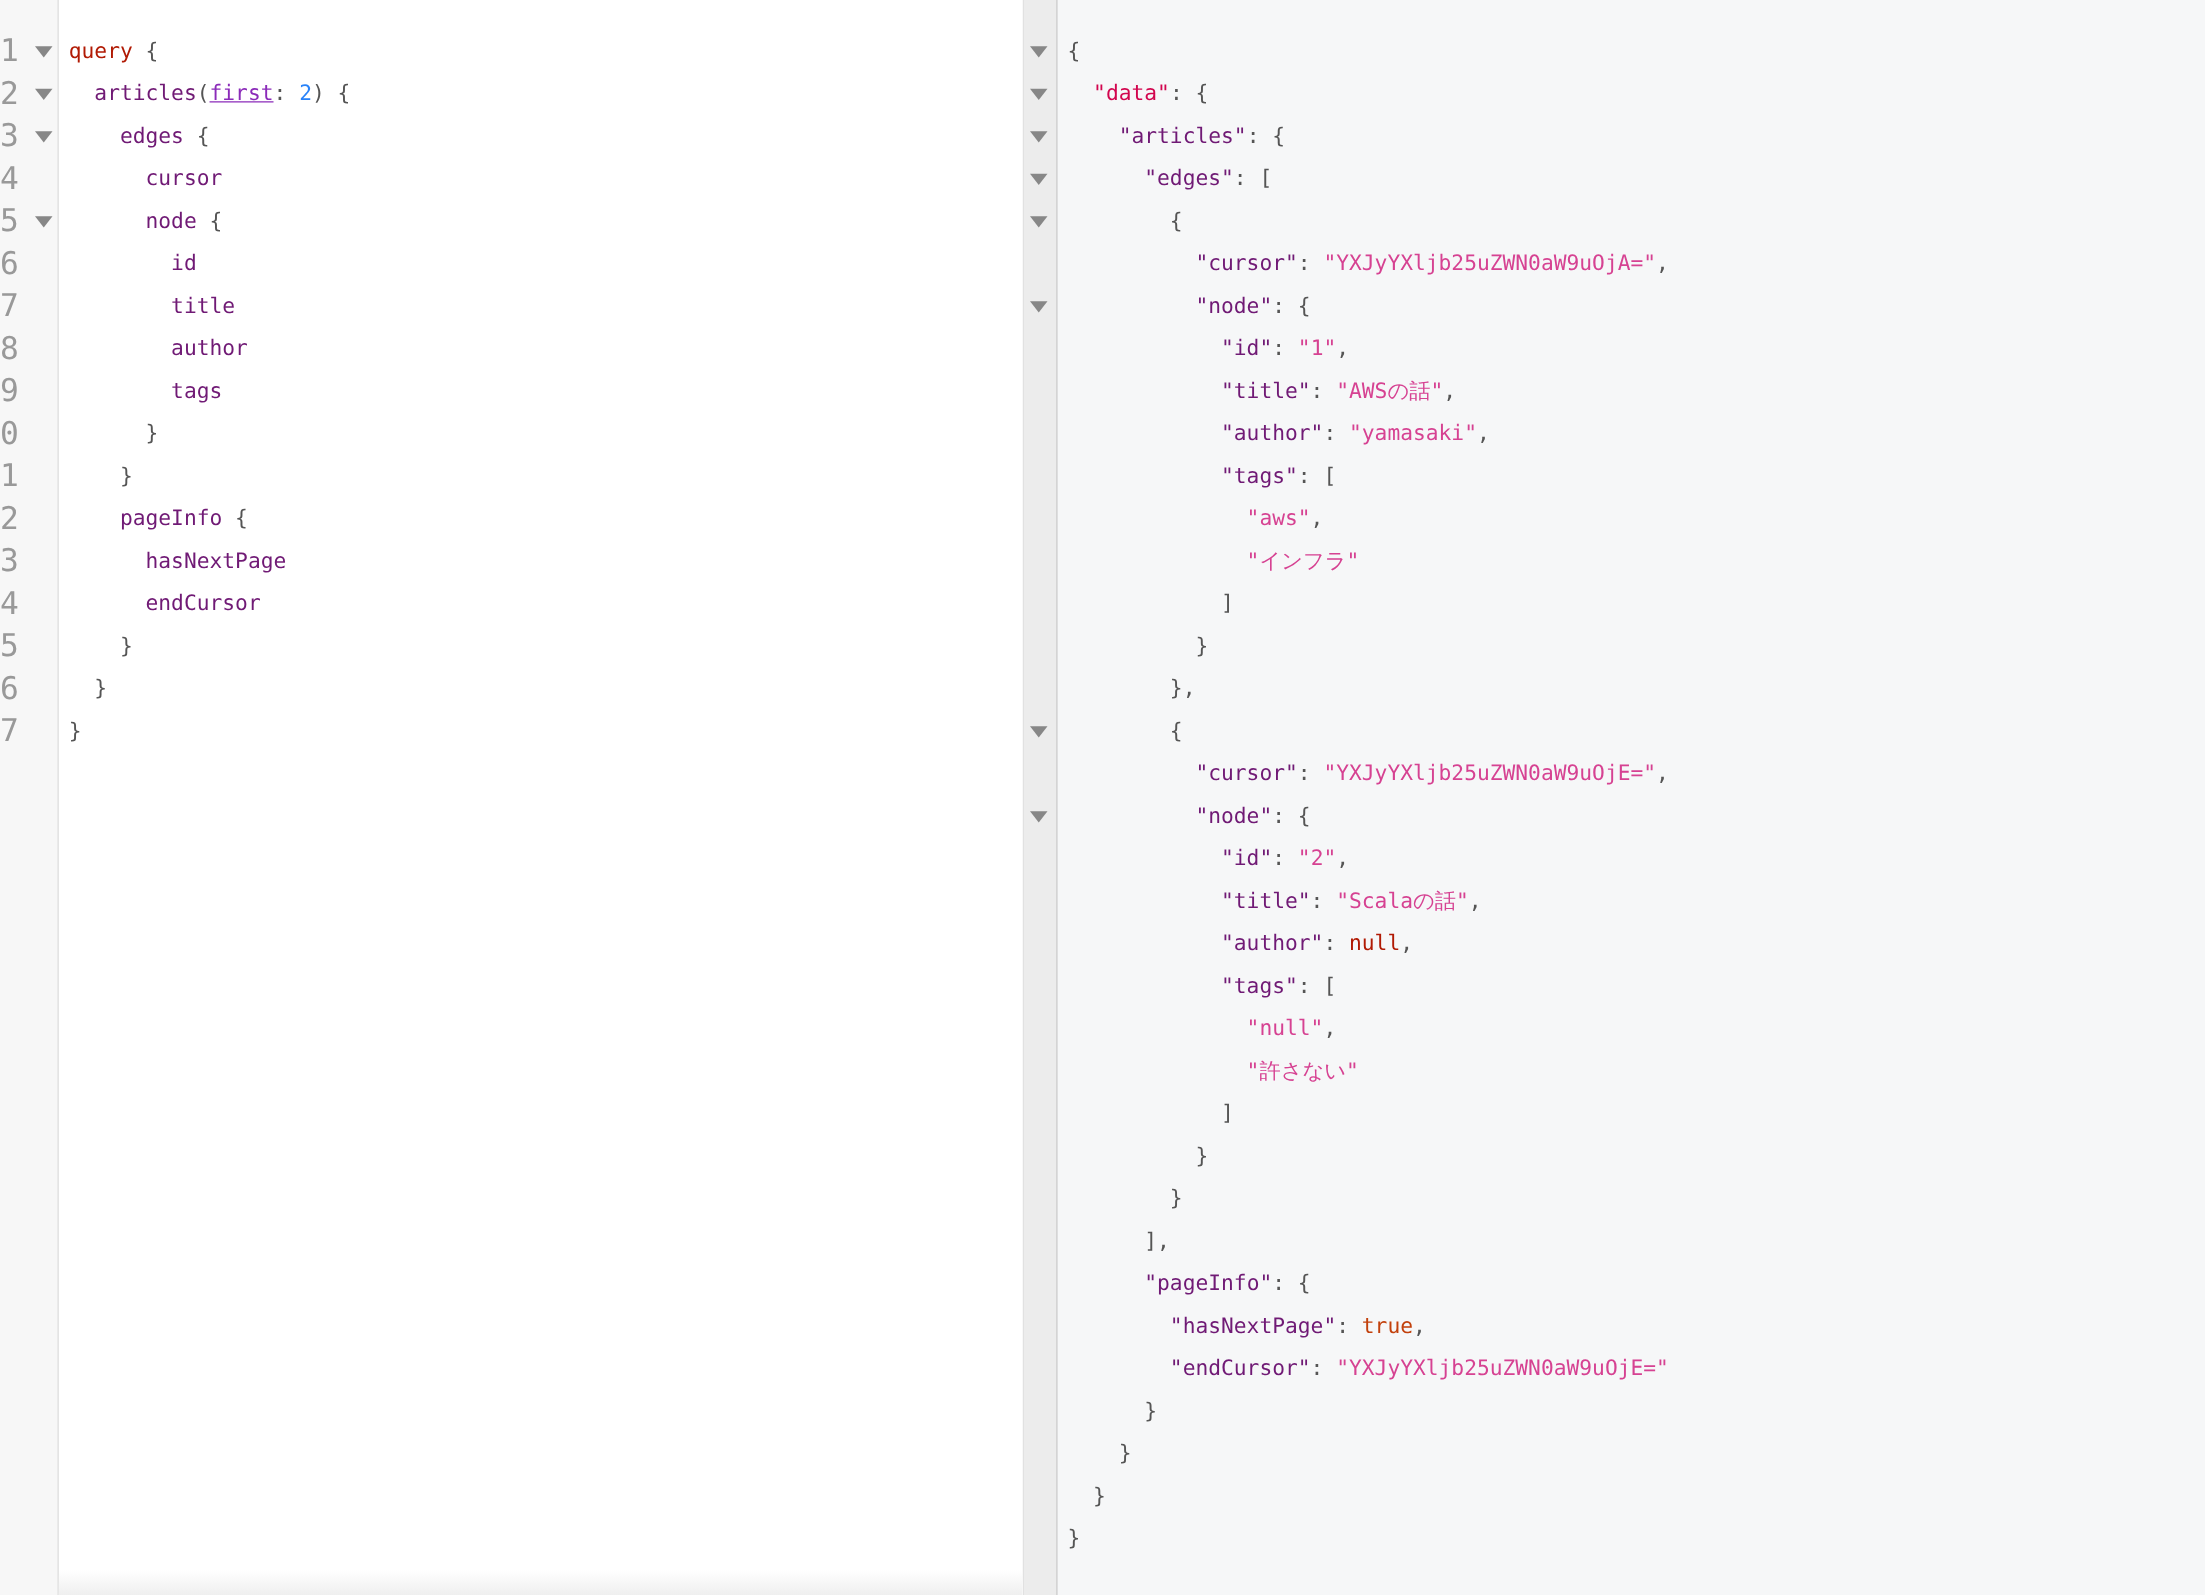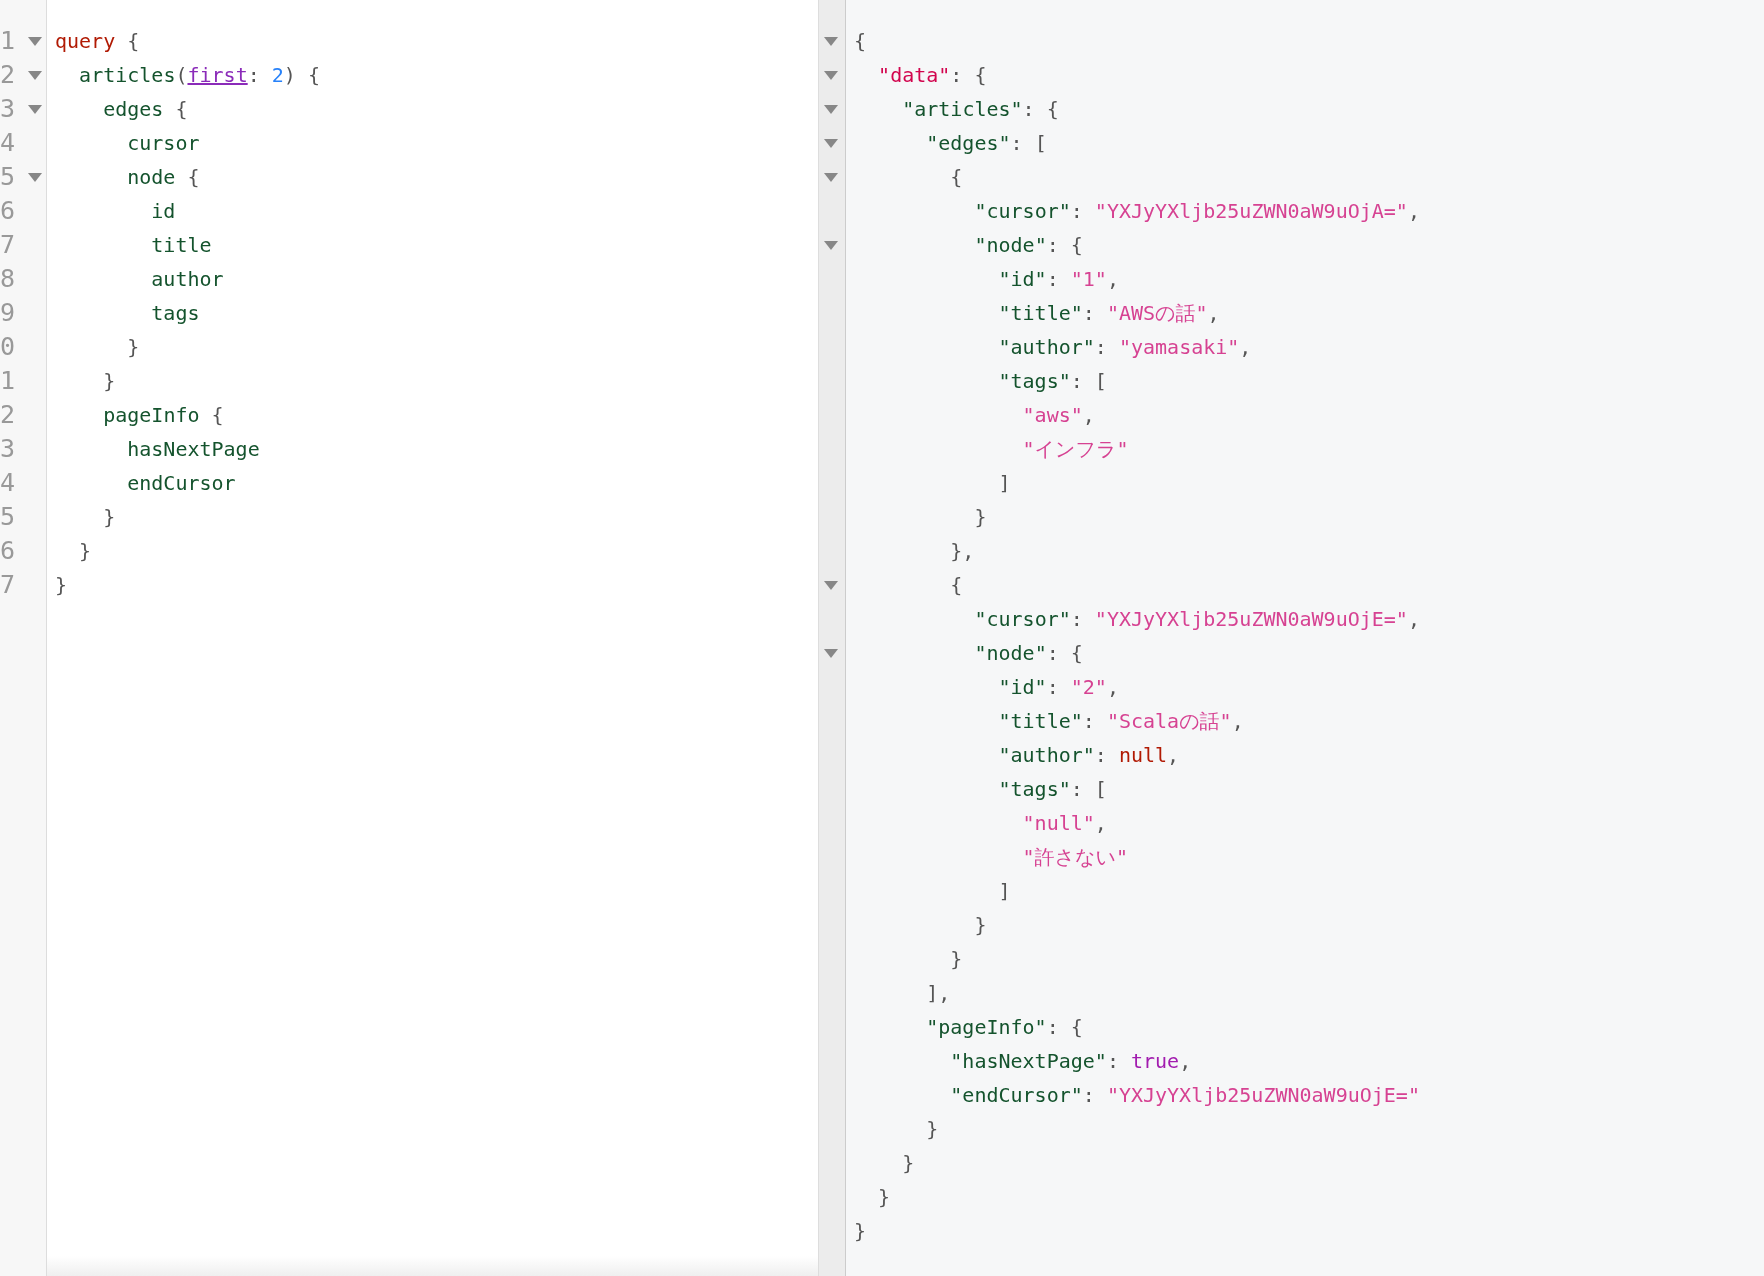--- a/index.html
+++ b/index.html
@@ -19,47 +19,47 @@
   .lnum{
     position:absolute;left:-16px;width:31px;text-align:right;
     color:#999;font-size:25px;line-height:34px;white-space:nowrap;
   }
   .fold-tri{
     position:absolute;left:28px;top:13px;width:0;height:0;
     border-left:7px solid transparent;border-right:7px solid transparent;
     border-top:9px solid #878787;cursor:pointer;
   }
   .code{
-    font-size:20px;line-height:34px;white-space:pre;color:#555;
+    font-size:17px;line-height:34px;white-space:pre;color:#555;
     padding:24px 0 0 8px;flex:1;overflow:hidden;
   }
   .code .line{height:34px;}
   .bottom-fade{
     position:absolute;left:47px;right:0;bottom:0;height:20px;
     background:linear-gradient(rgba(255,255,255,0),#efefef);pointer-events:none;
   }
 
   
   .result-pane{flex:1;background:#f6f7f8;display:flex;overflow:hidden;}
   .fold-strip{
     width:26px;flex:0 0 26px;background:#ececec;
     border-left:1px solid #ddd;border-right:1px solid #ccc;
     padding-top:24px;box-sizing:content-box;
   }
   .fold-strip .gutter-slot{height:34px;position:relative;}
   .fold-strip .fold-tri{left:5px;}
 
   
   .tok-keyword{color:#B11A04;}
-  .tok-property{color:#14532d;}
+  .tok-property{color:#701a75;}
   .tok-attribute{color:#8B2BB9;text-decoration:underline;}
   .tok-number{color:#2882F9;}
   .tok-string{color:#D64292;}
   .tok-def{color:#D2054E;}
-  .tok-builtin{color:#a21caf;text-align:center;}
+  .tok-builtin{color:#c2410c;text-align:center;}
   .tok-punct{color:#555;}
   .tok-plain{color:#555;}
 </style>
 </head>
 <body>
 
 <div class="app">
 
   <div class="query-pane">
     <div class="gutter" id="query-gutter">

